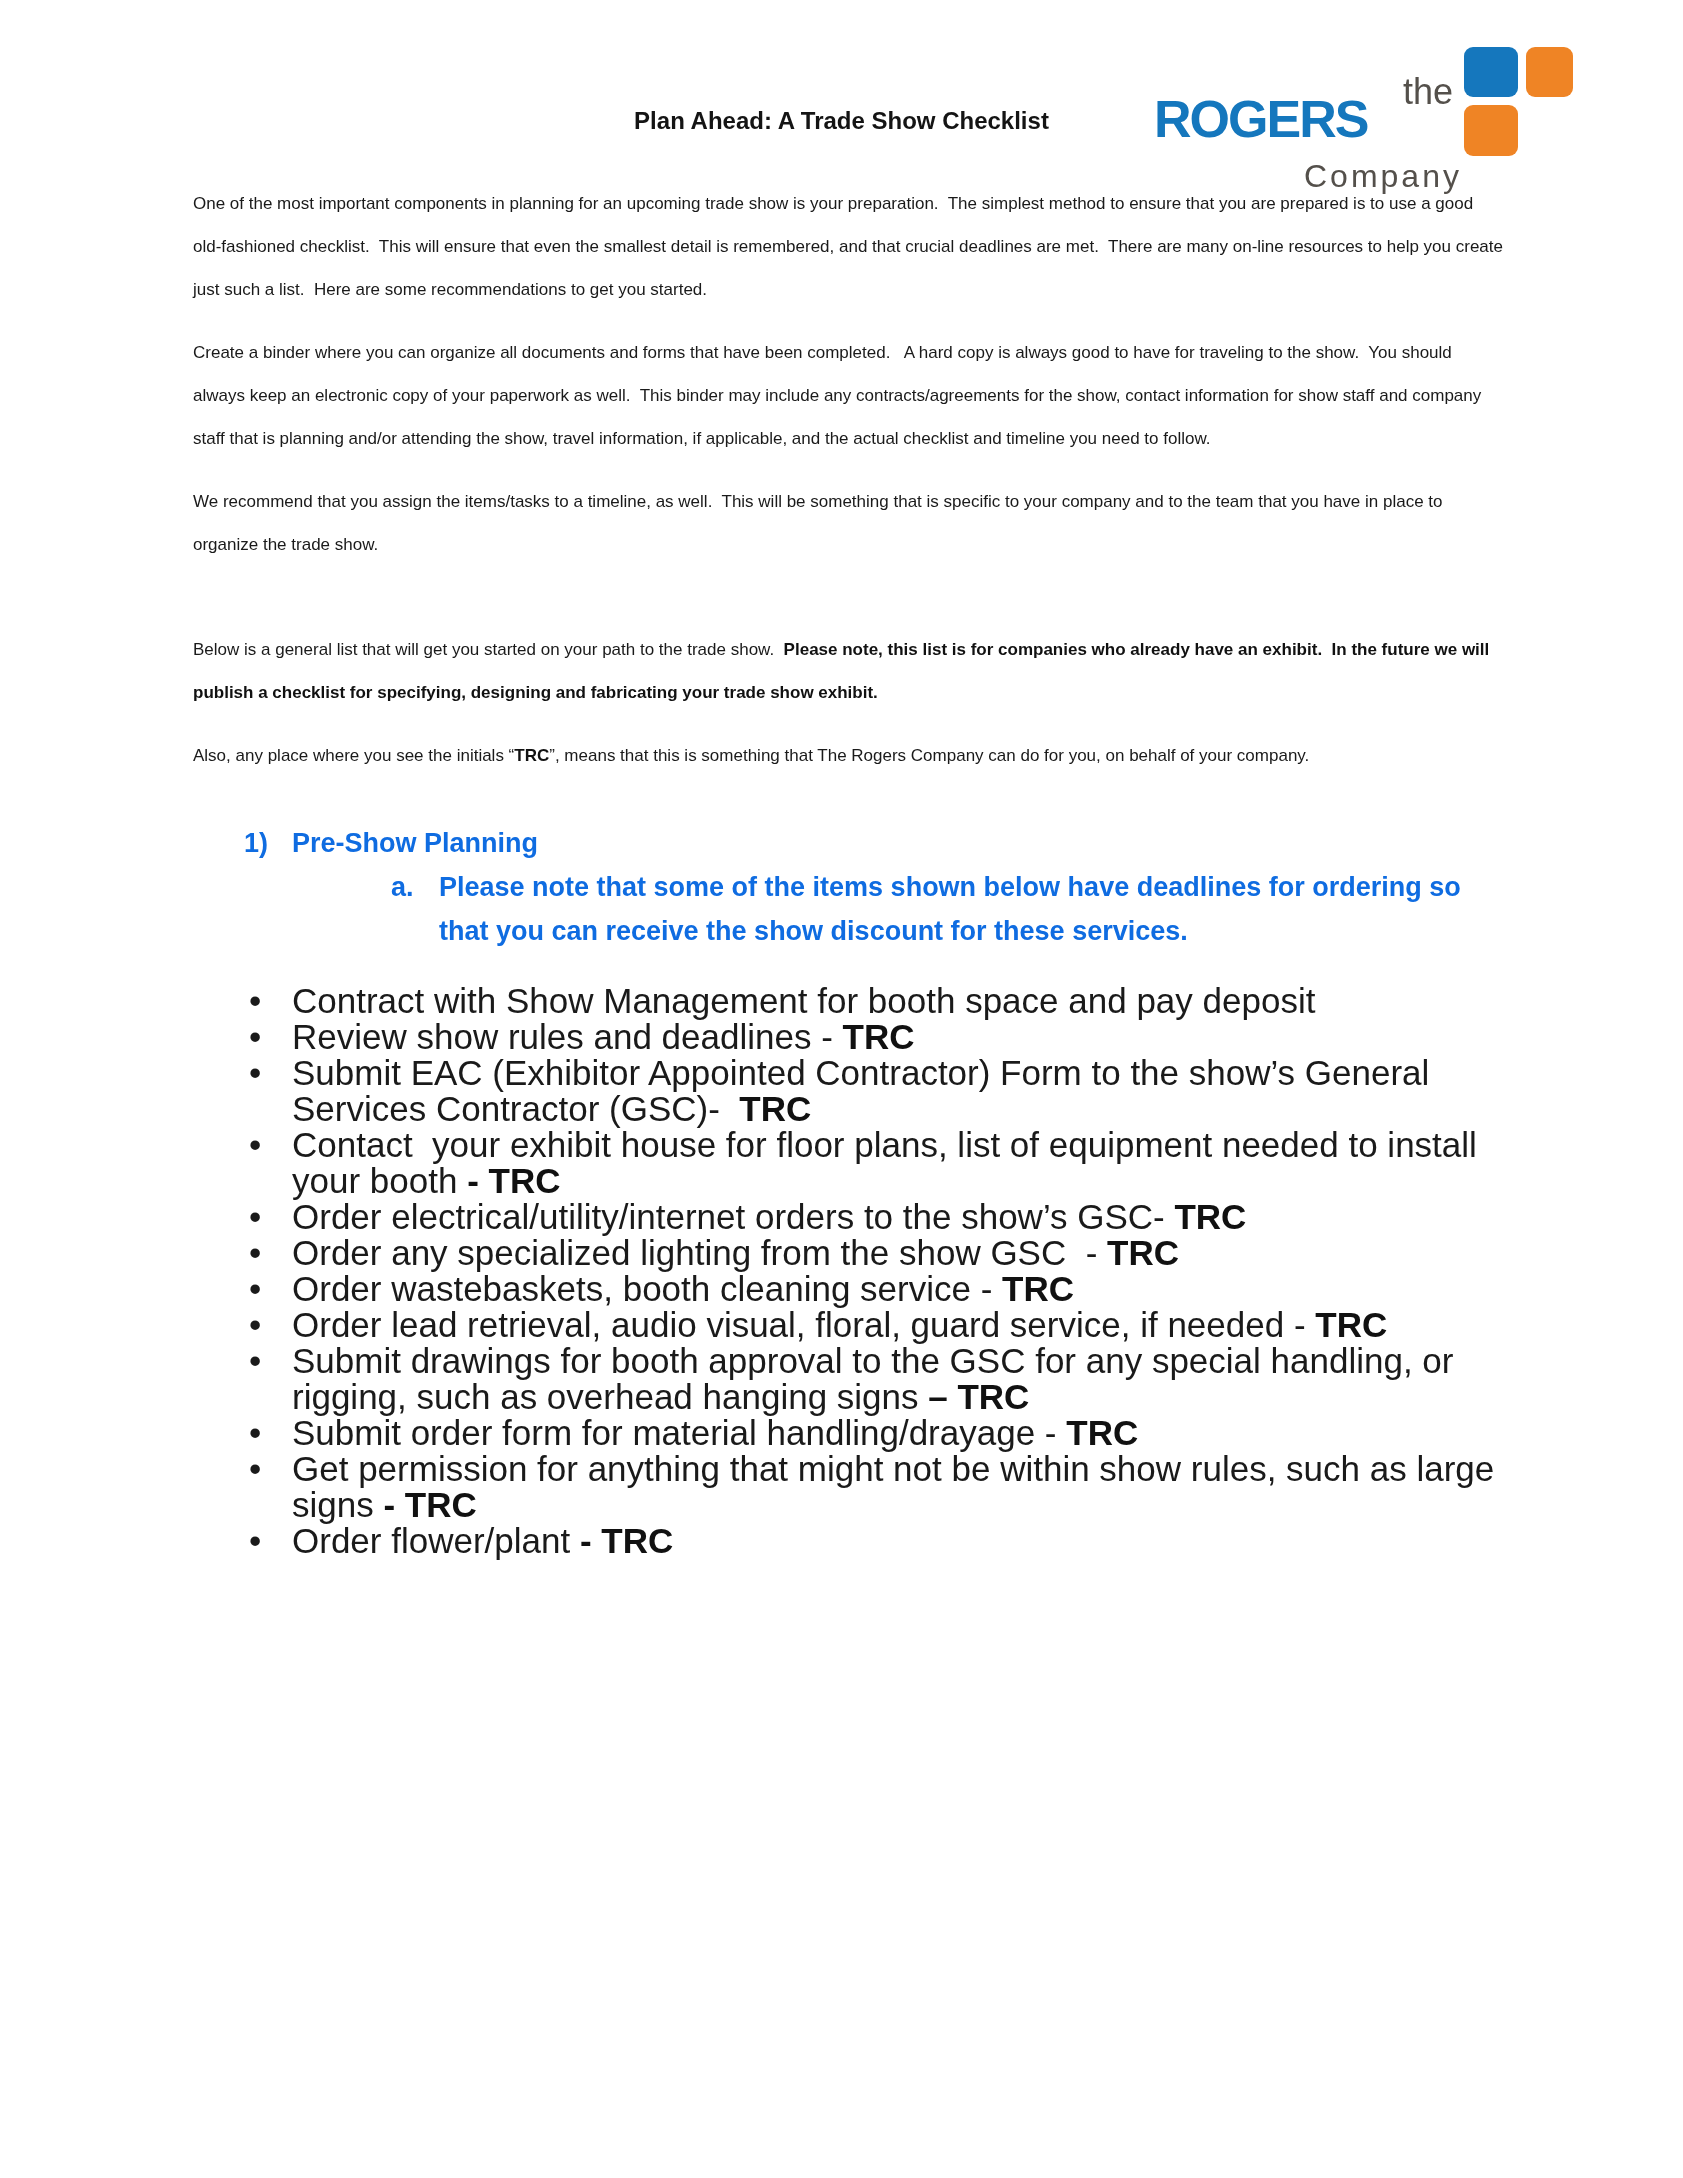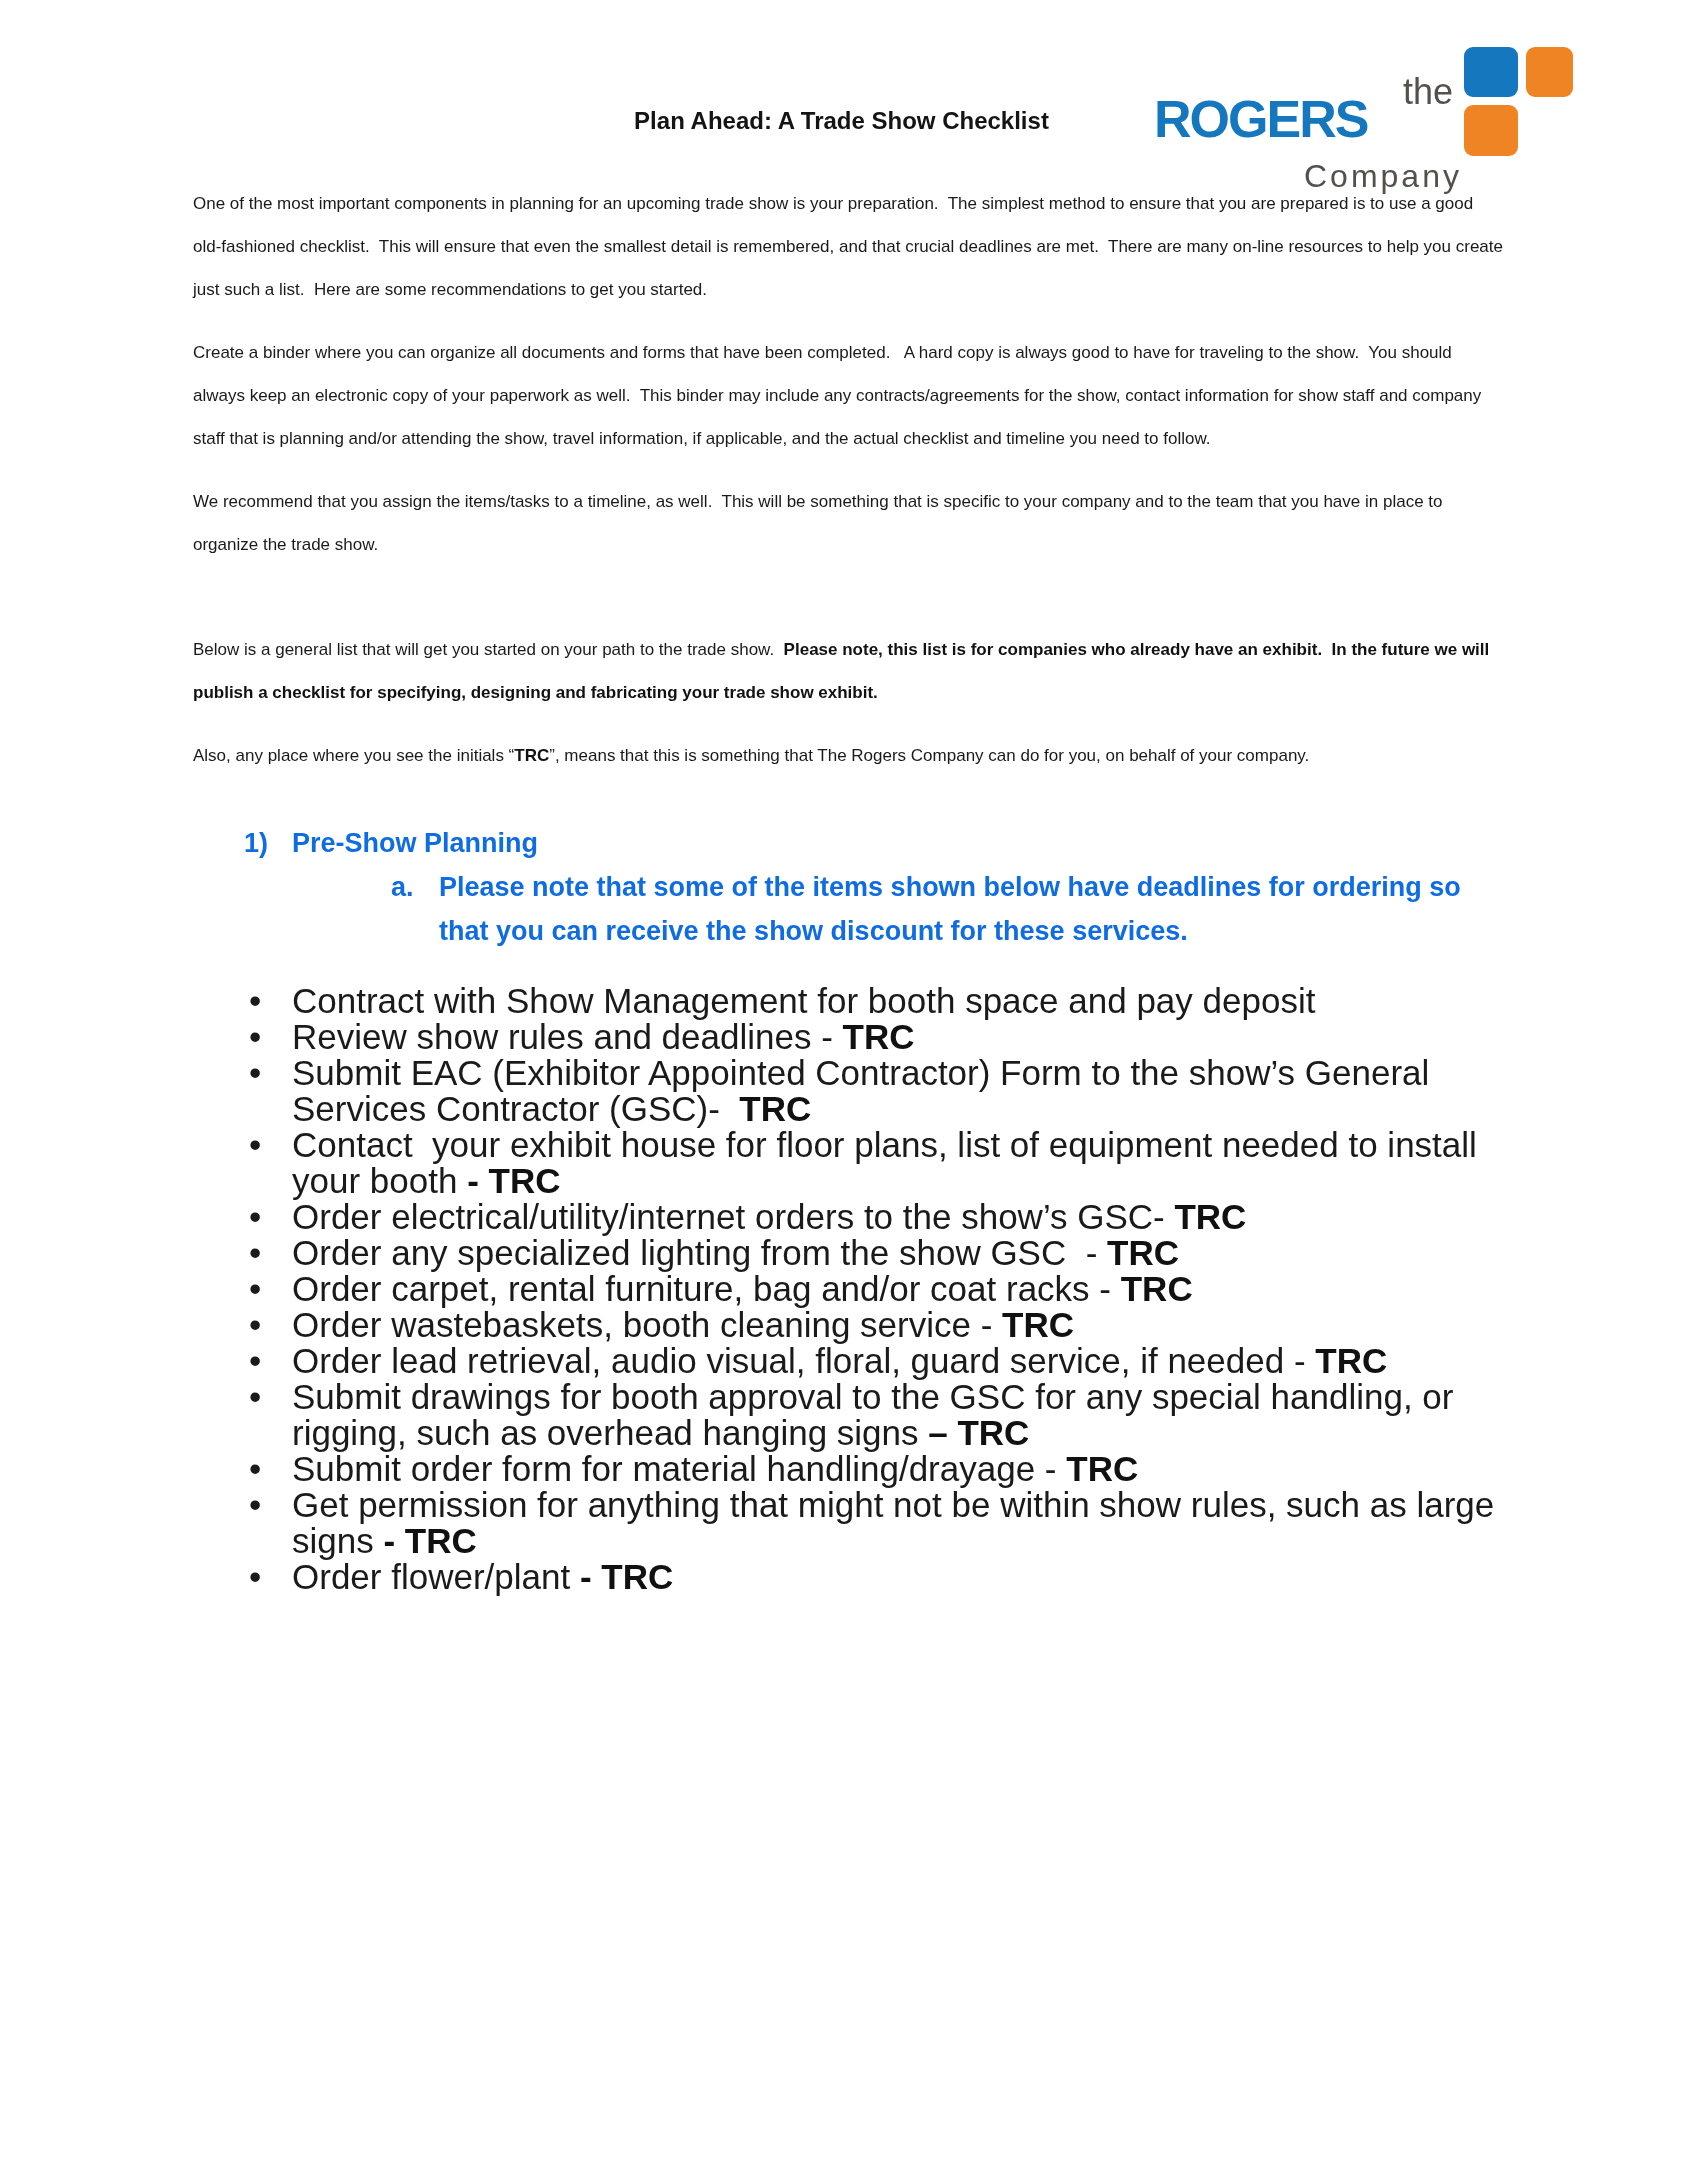--- a/index.html
+++ b/index.html
@@ -133,21 +133,20 @@
       <span class="sub-text">Please note that some of the items shown below have deadlines for ordering so that you can receive the show discount for these services.</span>
     </div>
 
     <ul class="checklist">
       <li><span>Contract with Show Management for booth space and pay deposit</span><b></b></li>
       <li><span>Review show rules and deadlines - </span><b>TRC</b></li>
       <li><span>Submit EAC (Exhibitor Appointed Contractor) Form to the show’s General Services Contractor (GSC)-  </span><b>TRC</b></li>
       <li><span>Contact  your exhibit house for floor plans, list of equipment needed to install your booth </span><b>- TRC</b></li>
       <li><span>Order electrical/utility/internet orders to the show’s GSC- </span><b>TRC</b></li>
       <li><span>Order any specialized lighting from the show GSC  - </span><b>TRC</b></li>
-      <li><span>Order carpet, rental furniture, bag and/or coat racks - </span><b>TRC</b></li>
       <li><span>Order wastebaskets, booth cleaning service - </span><b>TRC</b></li>
       <li><span>Order lead retrieval, audio visual, floral, guard service, if needed - </span><b>TRC</b></li>
       <li><span>Submit drawings for booth approval to the GSC for any special handling, or rigging, such as overhead hanging signs </span><b>– TRC</b></li>
       <li><span>Submit order form for material handling/drayage - </span><b>TRC</b></li>
       <li><span>Get permission for anything that might not be within show rules, such as large signs </span><b>- TRC</b></li>
       <li><span>Order flower/plant </span><b>- TRC</b></li>
     </ul>
   </div>
 
   <div class="footer">

